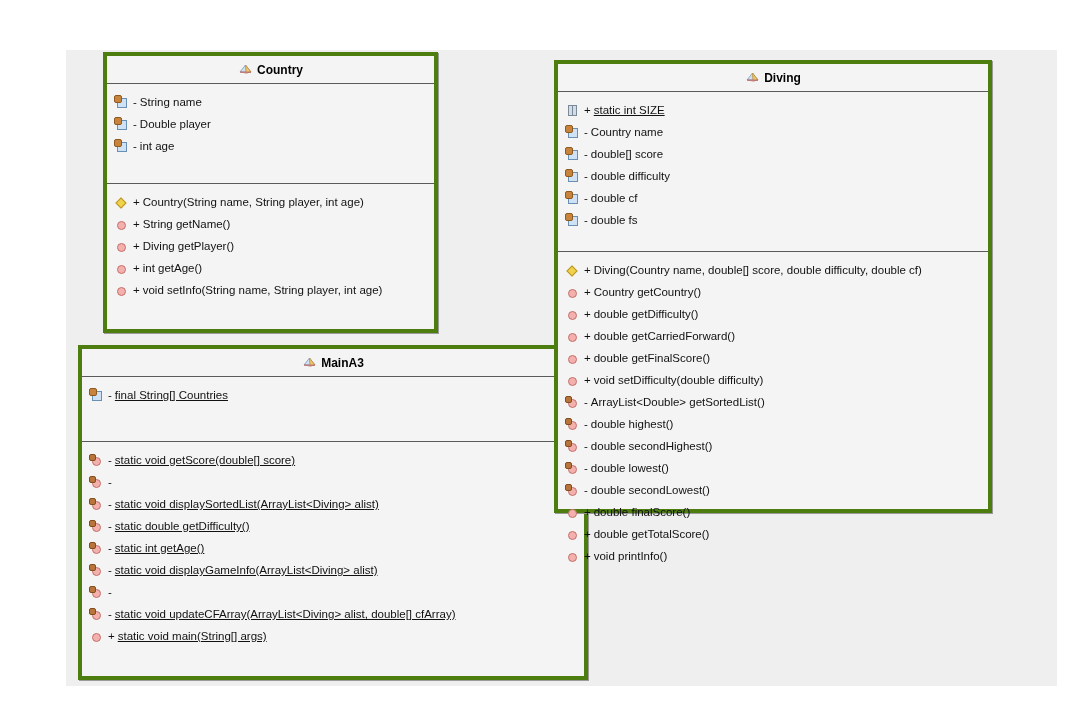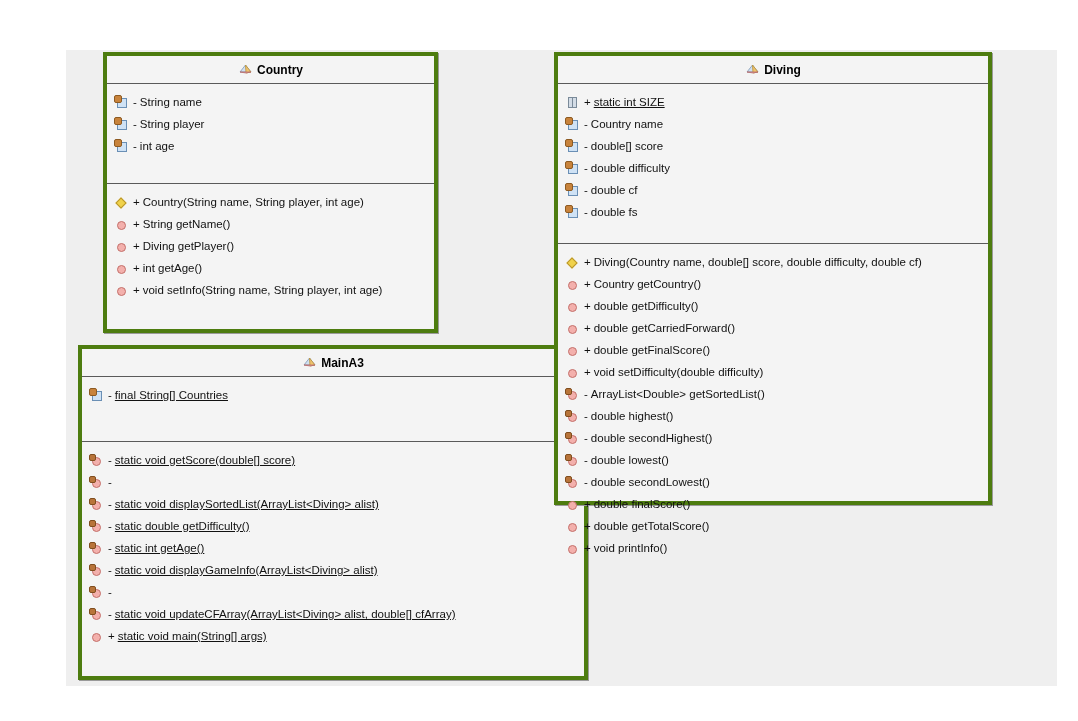--- a/index.html
+++ b/index.html
@@ -162,21 +162,21 @@
     width: 8px; height: 8px;
     background: #f0d24b;
     border: 1px solid #b9952a;
     box-sizing: border-box;
     transform: rotate(45deg);
   }
 
   
   #class-country { left: 37px;  top: 2px;   width: 335px; height: 281px; }
   #class-maina3  { left: 12px;  top: 295px; width: 510px; height: 335px; }
-  #class-diving  { left: 488px; top: 2px;   width: 438px; height: 453px; }
+  #class-diving  { left: 488px; top: 10px;   width: 438px; height: 453px; }
 </style>
 </head>
 <body>
 
 <div id="diagram-canvas">
 
   <div class="uml-class" id="class-country">
     <div class="class-header">
       <span class="icon icon-class">
         <svg width="15" height="15" viewBox="0 0 15 15">
@@ -195,21 +195,21 @@
           </span>
         <span class="vis">-</span>
         <span class="member-text">String name</span>
       </div>
       <div class="member-row">
         <span class="icon icon-field-private">
             <span class="page"></span>
             <span class="lock"></span>
           </span>
         <span class="vis">-</span>
-        <span class="member-text">String player</span>
+        <span class="member-text">Double player</span>
       </div>
       <div class="member-row">
         <span class="icon icon-field-private">
             <span class="page"></span>
             <span class="lock"></span>
           </span>
         <span class="vis">-</span>
         <span class="member-text">int age</span>
       </div>
     </div>

